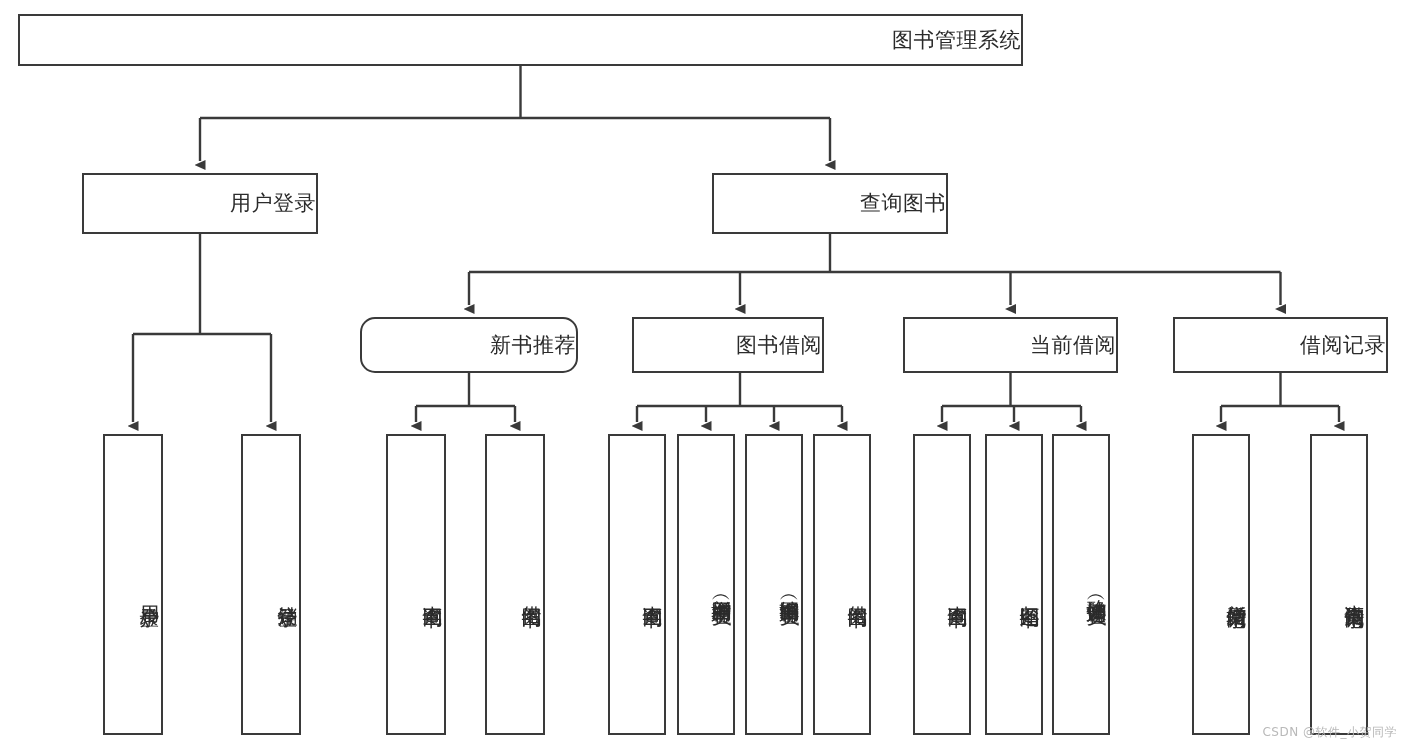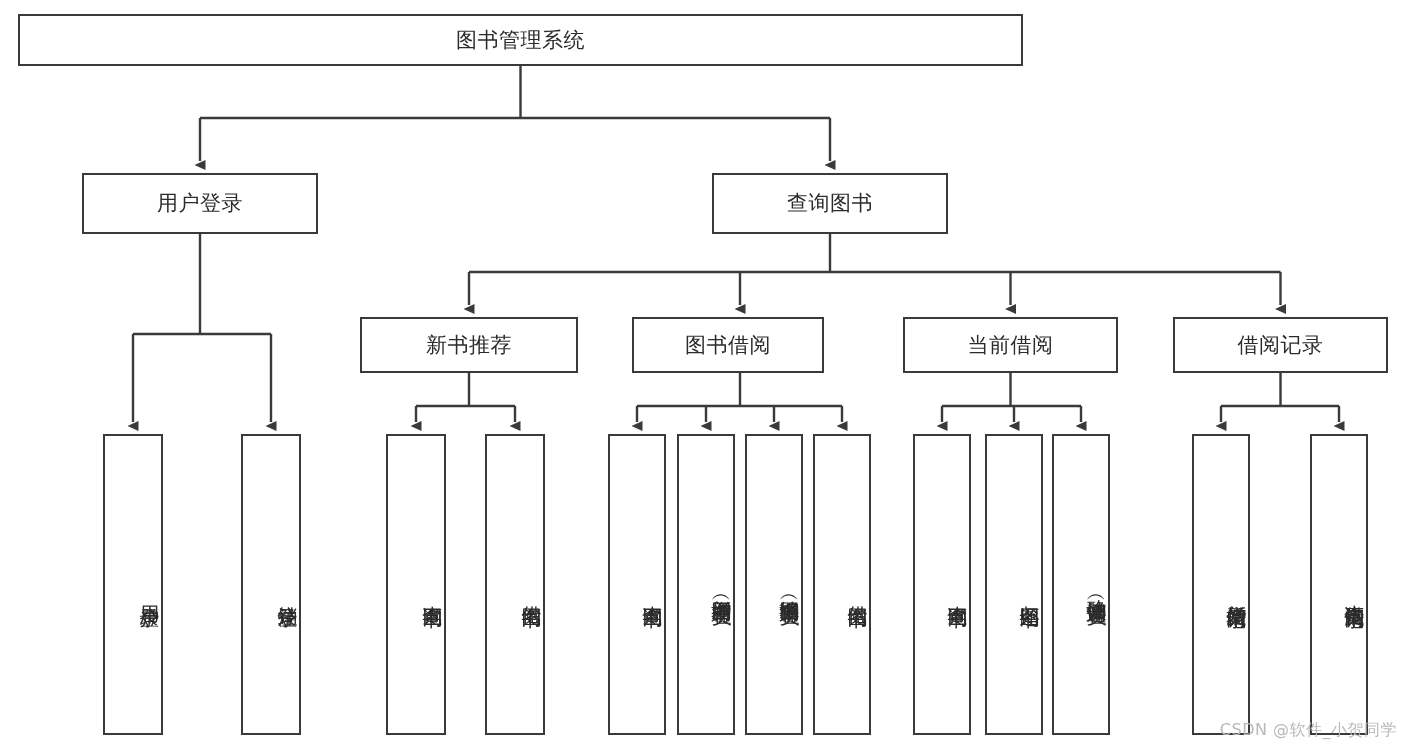--- a/index.html
+++ b/index.html
@@ -27,21 +27,21 @@
     pointer-events: none;
   }
   .node {
     position: absolute;
     box-sizing: border-box;
     border: 2.2px solid #3a3a3a;
     background: #ffffff;
     color: #2b2b2b;
     display: flex;
     align-items: center;
-    justify-content: center;
+    justify-content: flex-end;
     text-align: center;
     line-height: 1.18;
   }
   .node.h {
     font-size: 21px;
     letter-spacing: 0.5px;
   }
   .node.v {
     font-size: 20px;
     letter-spacing: 1px;
@@ -59,21 +59,21 @@
   }
   .node.v .lbl {
     writing-mode: vertical-rl;
     text-orientation: upright;
     white-space: nowrap;
   }
   #watermark {
     position: absolute;
     right: 8px;
     bottom: 6px;
-    font-size: 16px;
+    font-size: 12px;
     color: #b9b9b9;
     letter-spacing: 0.5px;
     white-space: nowrap;
     user-select: none;
   }
 </style>
 </head>
 <body>
 
 <div id="canvas">
@@ -120,21 +120,21 @@
 
   <div id="level1">
       <div class="node h" id="n-user_login" style="left: 82px; top: 173px; width: 236px; height: 61px;">
         <span class="lbl">用户登录</span>
       </div>
       <div class="node h" id="n-book_manage" style="left: 712px; top: 173px; width: 236px; height: 61px;">
         <span class="lbl">查询图书</span>
       </div>
     </div>
   <div id="level2">
-      <div class="node h" id="n-new_book_rec" style="left: 360px; top: 317px; width: 218px; height: 56px;">
+      <div class="node h" id="n-new_book_rec" style="left: 360px; top: 317px; width: 218px; height: 56px; border-radius: 15px;">
         <span class="lbl">新书推荐</span>
       </div>
       <div class="node h" id="n-book_borrow" style="left: 632px; top: 317px; width: 192px; height: 56px;">
         <span class="lbl">图书借阅</span>
       </div>
       <div class="node h" id="n-current_borrow" style="left: 903px; top: 317px; width: 215px; height: 56px;">
         <span class="lbl">当前借阅</span>
       </div>
       <div class="node h" id="n-borrow_record" style="left: 1173px; top: 317px; width: 215px; height: 56px;">
         <span class="lbl">借阅记录</span>

